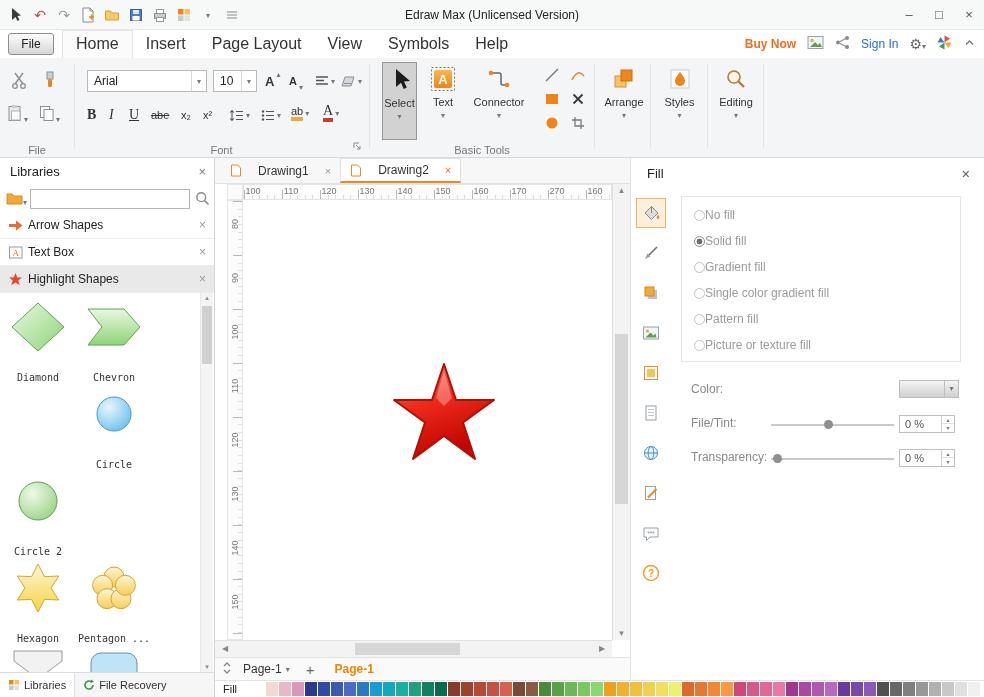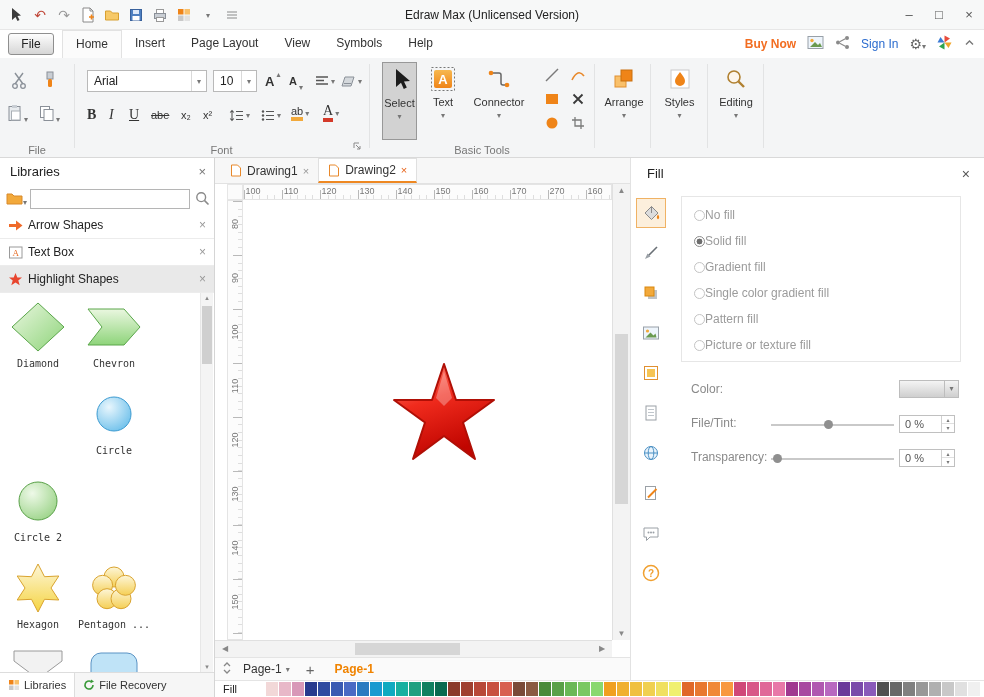--- a/index.html
+++ b/index.html
@@ -15,21 +15,21 @@
   .win-controls { position:absolute; right:0; top:0; height:30px; display:flex; }
   .wc { width:30px; height:29px; text-align:center; line-height:29px; color:#555; font-size:13px; }
   .glyph-undo { color:#c0483a; font-size:14px; }
   .glyph-redo { color:#9a9a9a; font-size:14px; }
 
   
   .tabbar { position:absolute; left:0; top:30px; width:984px; height:28px; background:#fff; }
   .file-btn { position:absolute; left:8px; top:3px; width:46px; height:22px; line-height:20px; text-align:center;
               border:1px solid #8f8f8f; border-radius:3px; background:linear-gradient(#fdfdfd,#d6d6d6); color:#222; }
   .tabs { position:absolute; left:62px; top:0; height:28px; display:flex; }
-  .tab { padding:0 13px; line-height:27px; font-size:12px; color:#333; }
+  .tab { padding:0 13px; line-height:27px; font-size:16px; color:#333; }
   .tab.active { background:#fbfbfb; border:1px solid #e2e2e2; border-bottom:none; line-height:26px; }
   .tr-cluster { position:absolute; right:8px; top:0; height:28px; display:flex; align-items:center; gap:11px; }
   .buy-now { color:#f26d21; font-weight:bold; font-size:12px; }
   .sign-in { color:#2a6bce; font-size:12px; }
   .gear { color:#666; font-size:14px; }
   .dd { font-size:8px; color:#777; }
 
   
   .ribbon { position:absolute; left:0; top:58px; width:984px; height:100px; background:#f4f5f6; border-bottom:1px solid #d9d9d9; }
   .gsep { position:absolute; top:6px; width:1px; height:84px; background:#e2e3e4; }
@@ -54,32 +54,32 @@
   .search-box input { width:100%; height:100%; border:none; outline:none; font-size:11px; padding:0 4px; font-family:inherit; }
   .lp-section { position:absolute; left:0; width:100%; height:27px; border-bottom:1px solid #ececec; background:#fff; }
   .lp-section.active { background:#e9e9e9; }
   .sec-icon { position:absolute; left:8px; top:6px; }
   .sec-label { position:absolute; left:28px; top:0; line-height:27px; font-size:12px; color:#222; }
   .sec-close { position:absolute; right:8px; top:0; line-height:27px; color:#999; font-size:12px; }
   .shape-grid { position:absolute; left:0; top:135px; width:200px; height:379px; overflow:hidden; }
   .shape-cell { position:absolute; width:76px; height:87px; text-align:center; }
   .shape-cell.selected { background:#d2d2d2; }
   .shape-cell svg { margin-top:8px; }
-  .shape-label { display:block; font-family:"DejaVu Sans Mono", monospace; font-size:10px; color:#333; margin-top:2px; }
+  .shape-label { display:block; font-family:"DejaVu Sans Mono", monospace; font-size:10px; color:#333; margin-top:16px; }
   .lib-scroll { position:absolute; right:1px; top:135px; width:13px; height:379px; background:#f4f4f4; border-left:1px solid #e7e7e7; }
   .lib-scroll .sarr { position:absolute; left:0; width:12px; text-align:center; font-size:7px; color:#888; }
   .lib-thumb { position:absolute; left:1px; top:13px; width:10px; height:58px; background:#cfcfcf; }
   .lib-tabs { position:absolute; left:0; top:514px; width:214px; height:25px; border-top:1px solid #ddd; background:#f6f6f6; display:flex; align-items:center; font-size:11px; color:#333; }
   .lib-tab { height:25px; display:flex; align-items:center; gap:4px; padding:0 8px; }
   .lib-tab.active { background:#fff; border-right:1px solid #ddd; }
 
   
   .center { position:absolute; left:215px; top:158px; width:415px; height:522px; background:#fff; }
   .doctabs { position:absolute; left:0; top:0; width:100%; height:26px; background:#f7f7f7; border-bottom:1px solid #e2e2e2; display:flex; align-items:flex-end; padding-left:6px; }
-  .doctab { height:25px; display:flex; align-items:center; gap:5px; padding:0 9px; font-size:12px; color:#333; }
+  .doctab { height:25px; display:flex; align-items:center; gap:16px; padding:0 9px; font-size:12px; color:#333; }
   .doctab.active { background:#fff; border:1px solid #e0e0e0; border-bottom:2px solid #ee8822; }
   .doctab .x { color:#999; font-size:11px; }
   .doctab.active .x { color:#e8641a; }
   .ruler-corner { position:absolute; left:12px; top:26px; width:16px; height:16px; background:#fbfbfb; border:1px solid #e6e6e6; }
   .ruler-h { position:absolute; left:28px; top:26px; right:18px; height:16px; background:#fcfcfc; border:1px solid #e4e4e4;
     background-image:repeating-linear-gradient(to right,#b9b9b9 0 1px,transparent 1px 38px),repeating-linear-gradient(to right,#dedede 0 1px,transparent 1px 7.6px);
     background-size:100% 9px,100% 4px; background-position:left bottom,left bottom; background-repeat:no-repeat,no-repeat; }
   .htick { position:absolute; top:1px; transform:translateX(-50%); font-size:9px; color:#777; }
   .ruler-v { position:absolute; left:12px; top:42px; width:16px; height:440px; background:#fcfcfc; border:1px solid #e4e4e4;
     background-image:repeating-linear-gradient(to bottom,#b9b9b9 0 1px,transparent 1px 54px),repeating-linear-gradient(to bottom,#dedede 0 1px,transparent 1px 7.7px);

